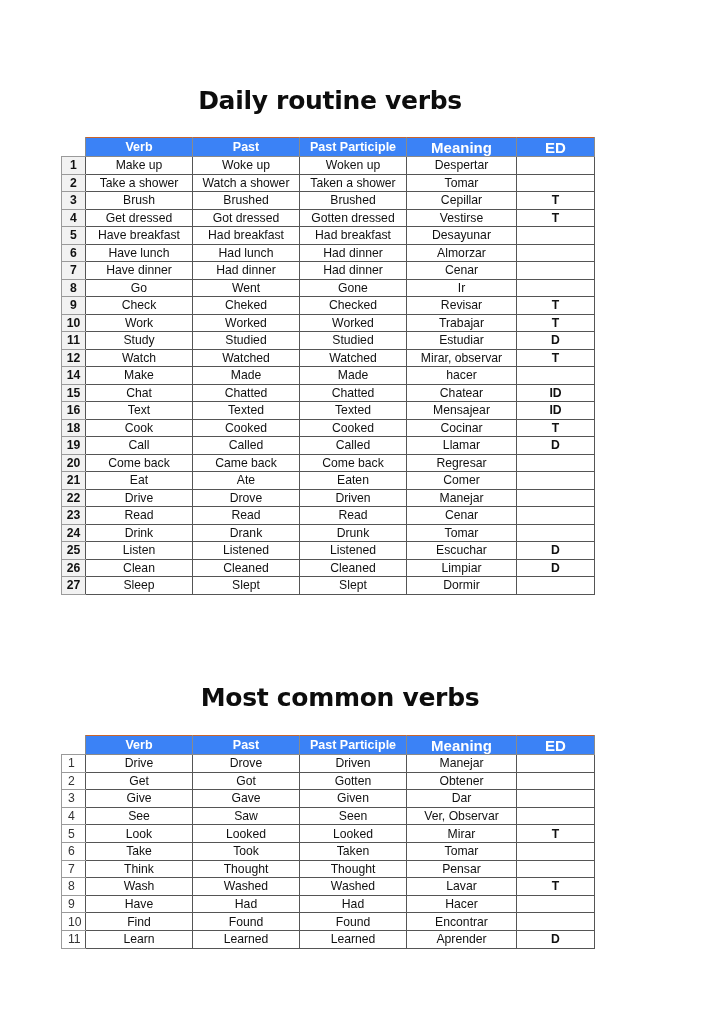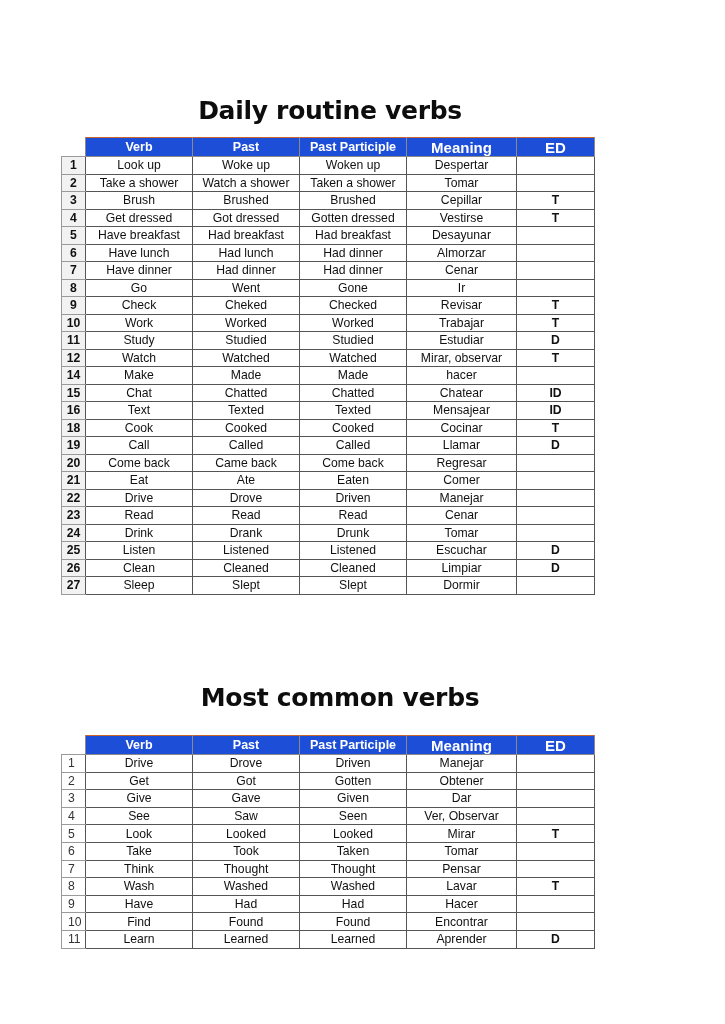--- a/index.html
+++ b/index.html
@@ -6,36 +6,36 @@
   body {
     width: 725px; height: 1024px; background: #ffffff; position: relative;
     font-family: "Liberation Sans", "DejaVu Sans", sans-serif; color: #111;
     overflow: hidden;
   }
   .title {
     position: absolute; left: 0; width: 660px; text-align: center;
     font-family: "DejaVu Sans", "Liberation Sans", sans-serif;
     font-weight: bold; font-size: 25px; letter-spacing: -0.3px; color: #0d0d0d;
   }
-  #title1 { top: 96px; }
+  #title1 { top: 86px; }
   #title2 { top: 683px; margin-left: 10px; }
   table.verbs {
     position: absolute; left: 61px; border-collapse: collapse; table-layout: fixed;
     font-size: 12.2px;
   }
   #table1 { top: 137px; }
   #table2 { top: 735px; }
   table.verbs col.c-idx { width: 24px; }
   table.verbs col.c-verb { width: 107px; }
   table.verbs col.c-past { width: 107px; }
   table.verbs col.c-pp { width: 107px; }
   table.verbs col.c-mean { width: 110px; }
   table.verbs col.c-ed { width: 78px; }
   table.verbs th {
-    background: #1d4ed8; color: #ffffff; font-weight: bold; height: 18px;
+    background: #3b82f6; color: #ffffff; font-weight: bold; height: 18px;
     padding: 0; border: 1px solid #8a8a8a; border-top: 1px solid #c9642a;
     font-size: 12.5px; line-height: 17px;
   }
   table.verbs th.small { font-size: 15px; }
   table.verbs th.blank { background: transparent; border: none; border-right: 1px solid #8a8a8a; }
   table.verbs td {
     height: 16.5px; padding: 0; text-align: center; border: 1px solid #555;
     line-height: 16px; white-space: nowrap; overflow: hidden;
   }
   table.verbs td.ed { font-weight: bold; }
@@ -63,21 +63,21 @@
       <th>Verb</th>
       <th>Past</th>
       <th>Past Participle</th>
       <th class="small">Meaning</th>
       <th class="small">ED</th>
     </tr>
   </thead>
   <tbody id="tbody1">
       <tr>
         <td class="idx">1</td>
-        <td>Look up</td>
+        <td>Make up</td>
         <td>Woke up</td>
         <td>Woken up</td>
         <td>Despertar</td>
         <td class="ed"></td>
       </tr>
       <tr>
         <td class="idx">2</td>
         <td>Take a shower</td>
         <td>Watch a shower</td>
         <td>Taken a shower</td>

